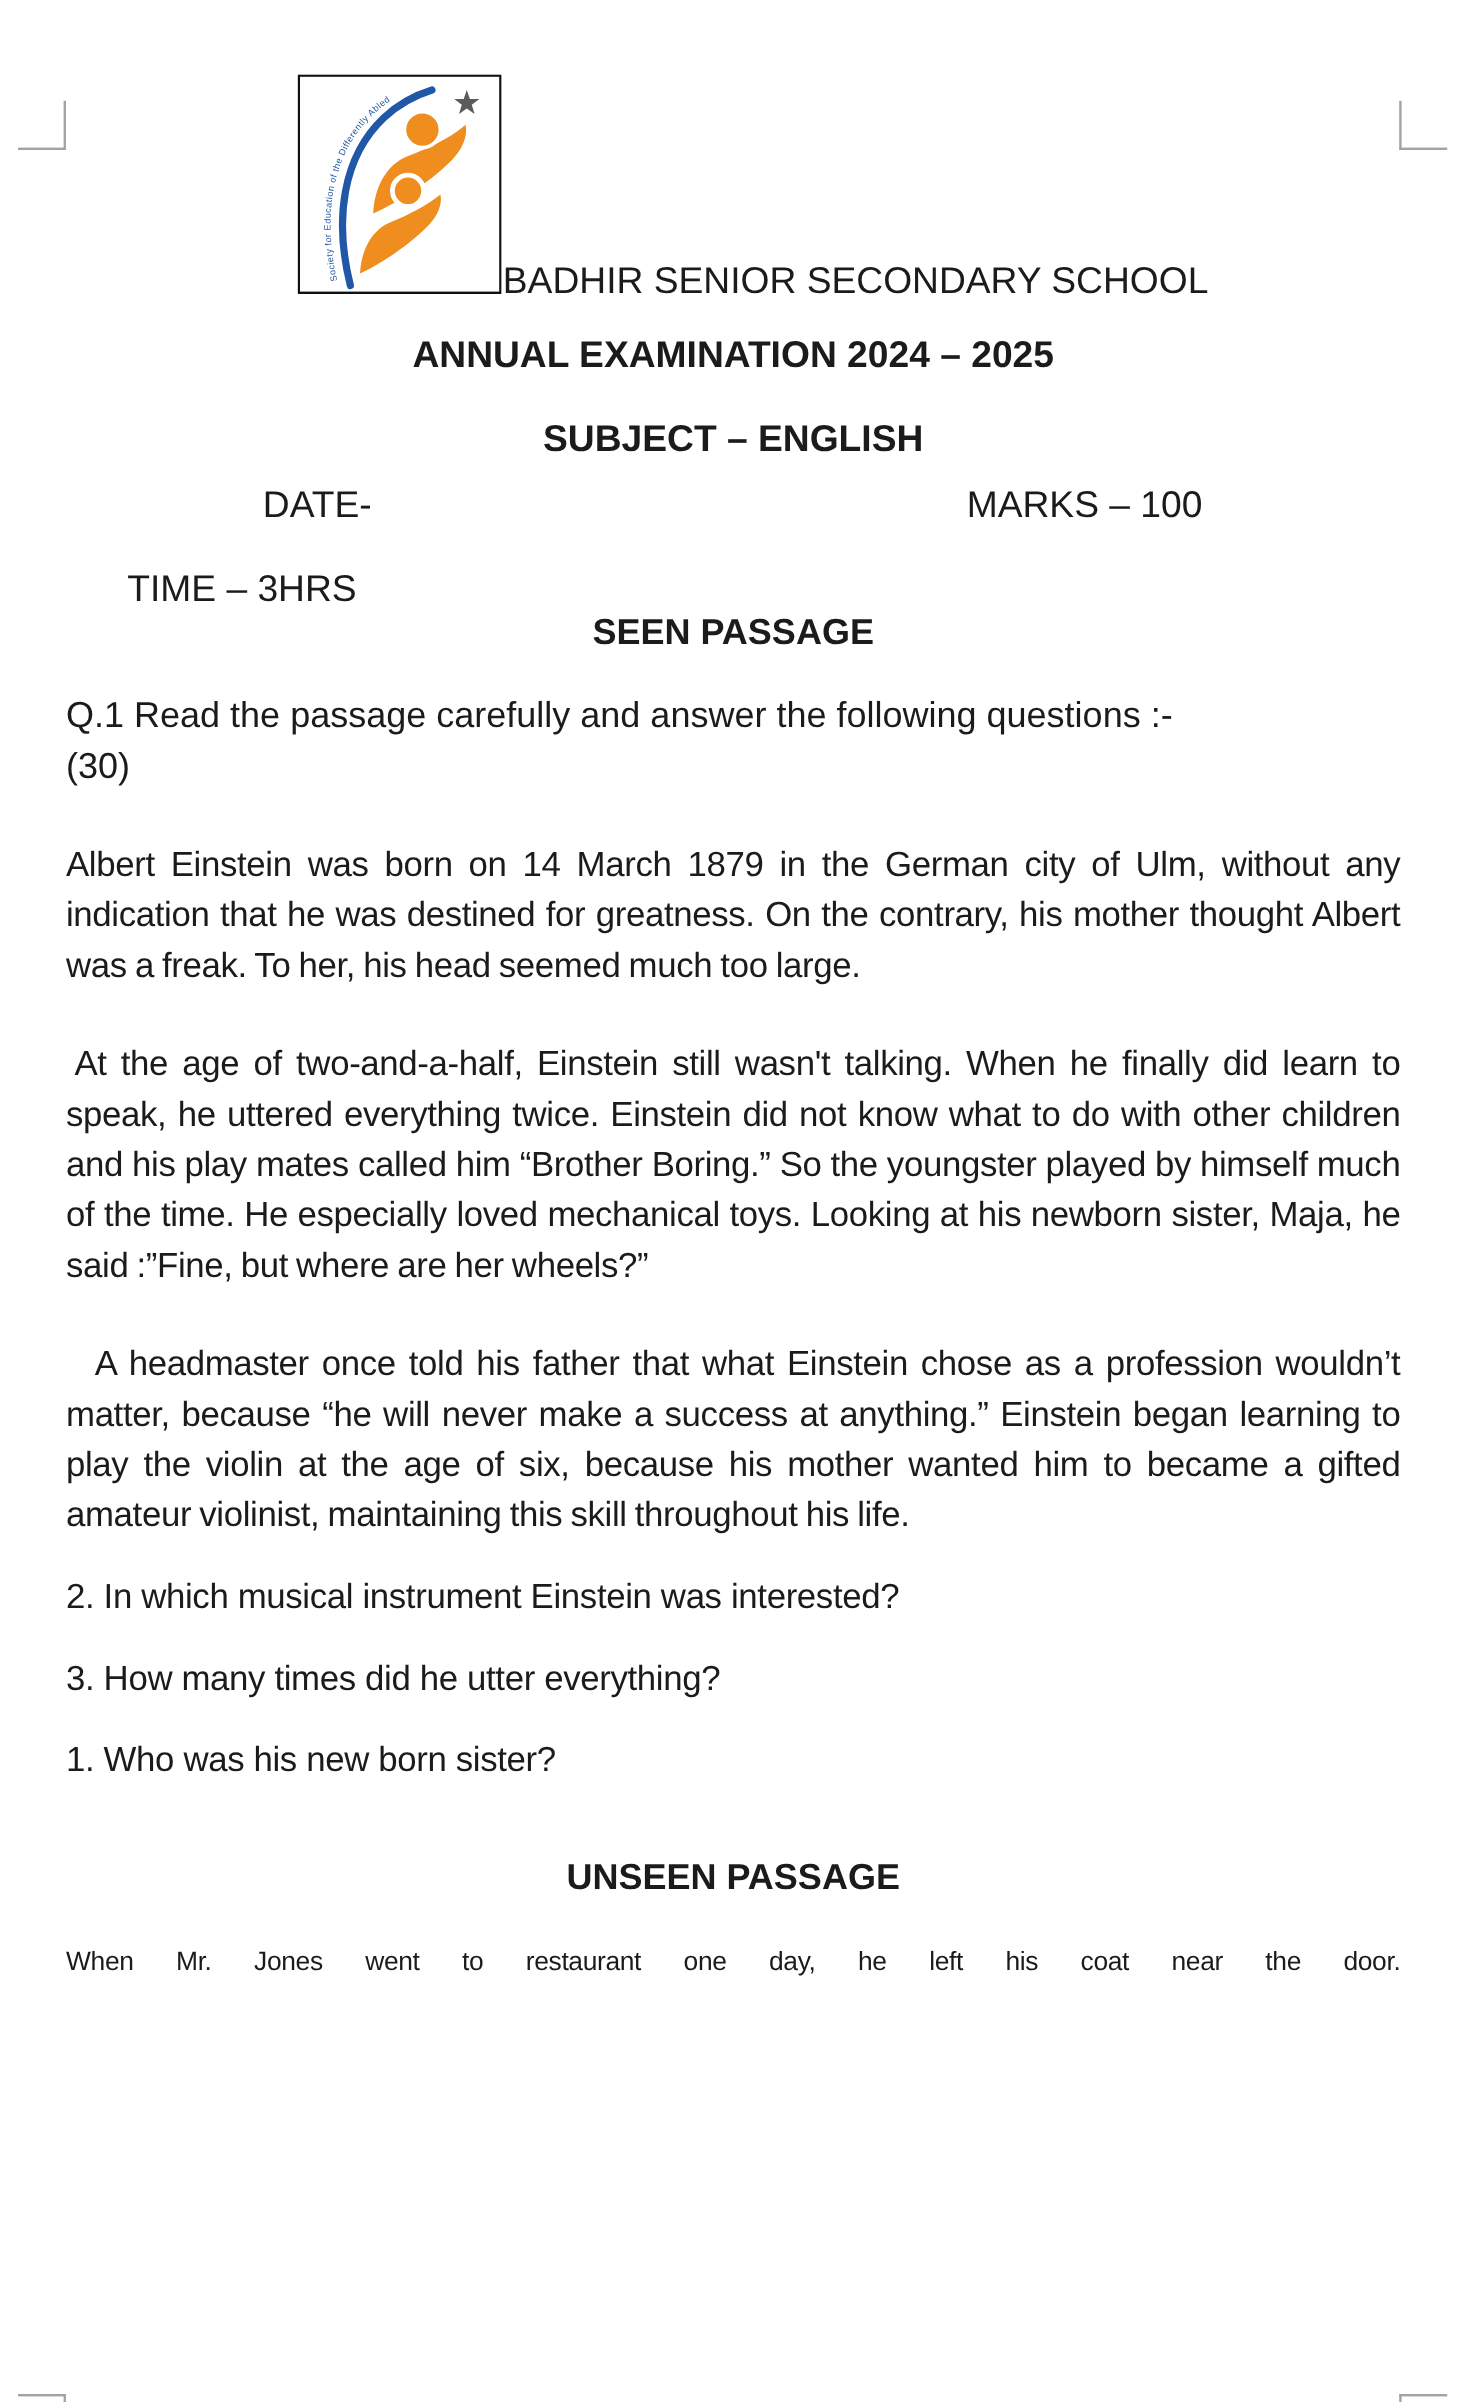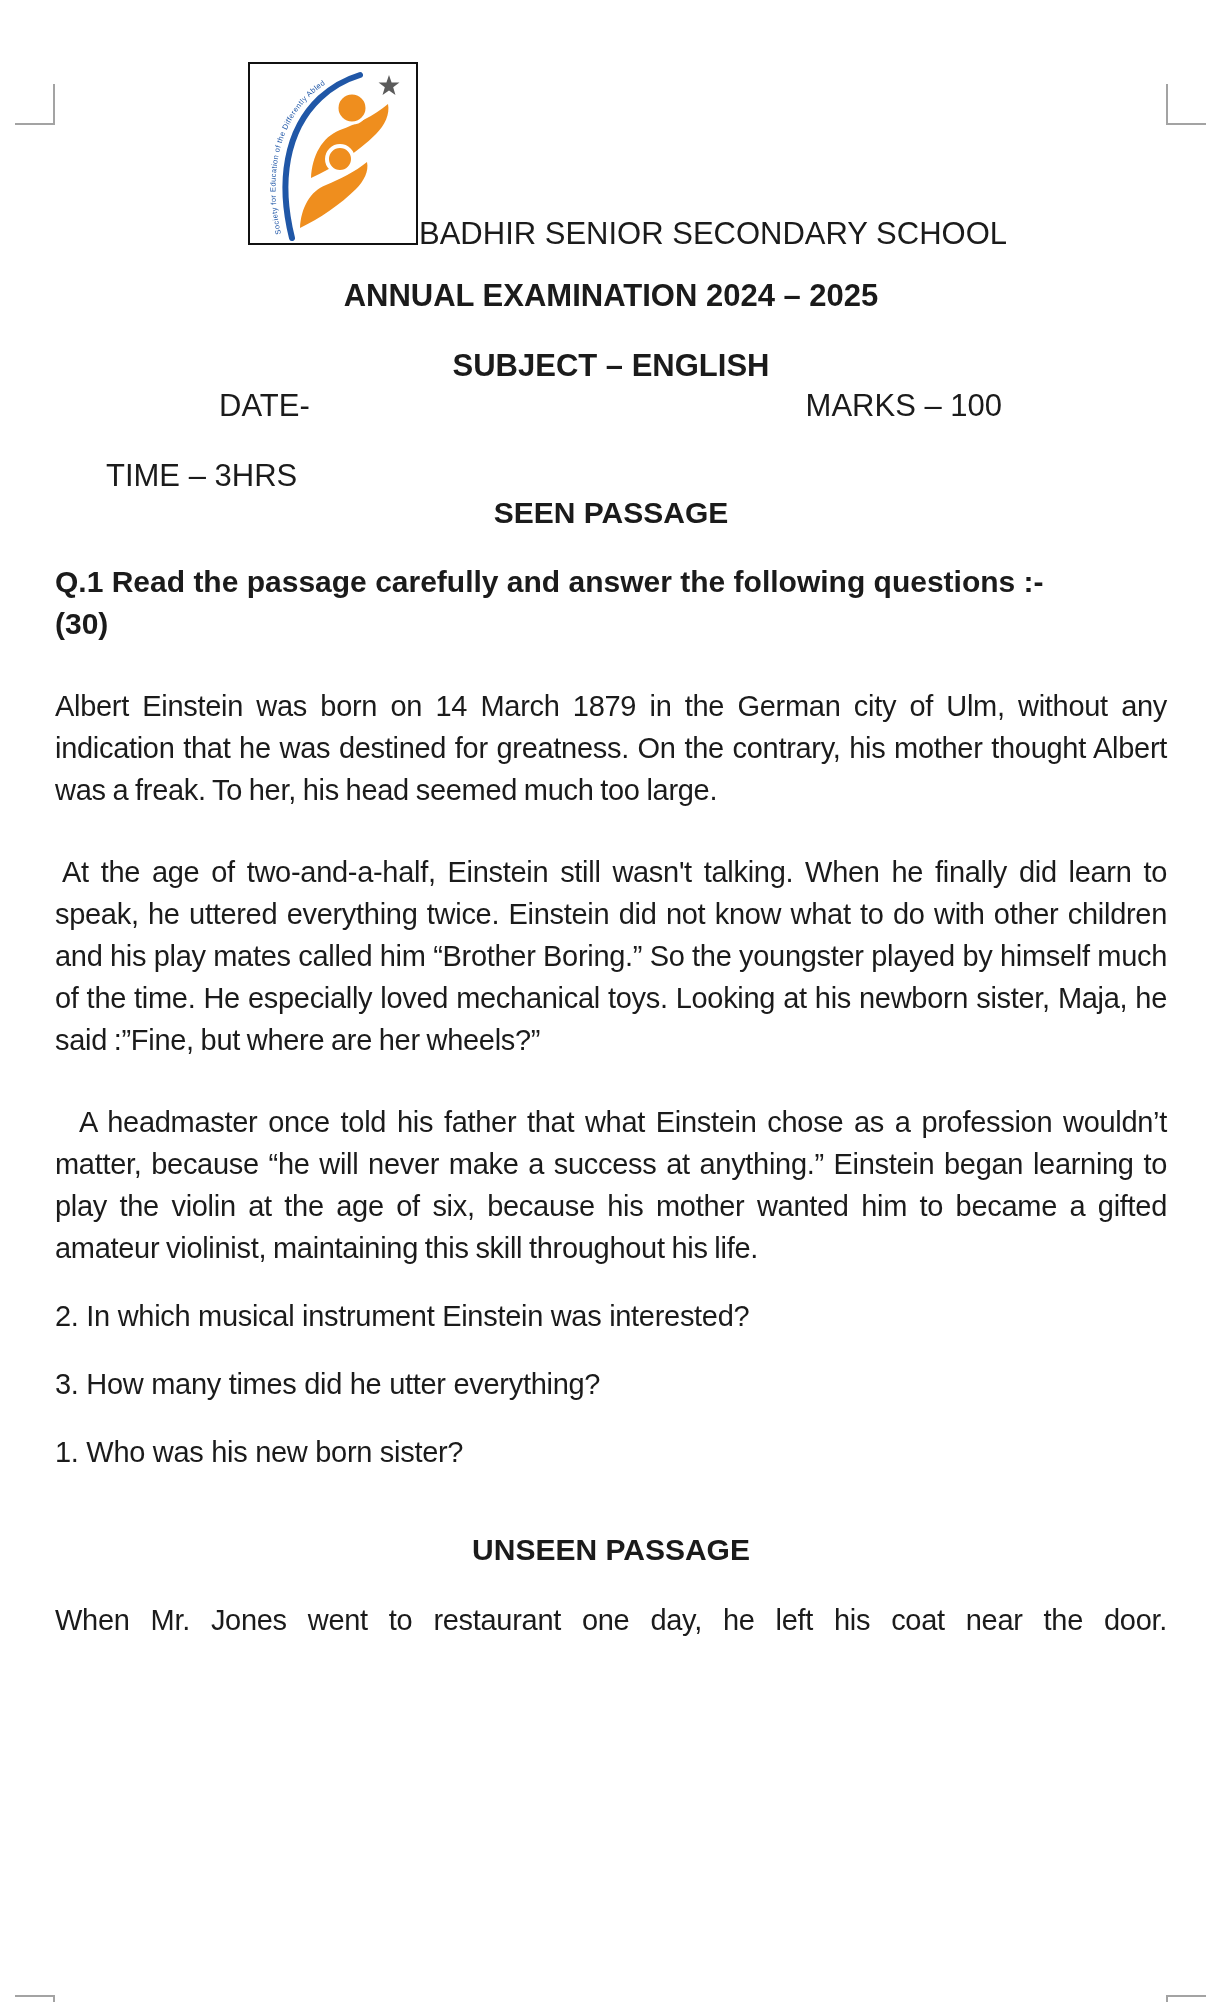--- a/index.html
+++ b/index.html
@@ -18,41 +18,41 @@
 
   .content { padding: 0 53px 0 55px; }
 
   .masthead { margin-top: 62px; padding-left: 193px; display: flex; align-items: flex-end; }
   .logo-box { width: 170px; height: 183px; flex: 0 0 auto; }
   .school-name { font-size: 31px; font-weight: 400; line-height: 38px; margin: 0 0 -8px 1px; white-space: nowrap; }
 
   .hline { font-size: 31px; line-height: 37px; text-align: center; margin-top: 32px; font-weight: 700; }
   .hline-subject { margin-top: 33px; }
 
-  .meta-row { margin-top: 3px; font-size: 31px; line-height: 37px; display: flex; justify-content: space-between; }
+  .meta-row { margin-top: 18px; font-size: 31px; line-height: 37px; display: flex; justify-content: space-between; }
   .meta-date  { margin-left: 164px; }
   .meta-marks { margin-right: 165px; }
   .time-line { margin-top: 33px; margin-left: 51px; font-size: 31px; line-height: 37px; }
 
   .section-title { text-align: center; font-size: 30px; font-weight: 700; line-height: 37px; }
 
-  .qhead { margin-top: 30px; font-size: 30px; font-weight: 700; line-height: 42px; }
+  .qhead { margin-top: 30px; font-size: 30px; font-weight: 400; line-height: 42px; }
   .qhead .block { display: block; }
 
   .para { margin-top: 40px; font-size: 29px; line-height: 42px; text-align: justify;
           letter-spacing: -0.3px; word-spacing: -1px; }
   .indent-sm { text-indent: 7px; }
   .indent-md { text-indent: 24px; }
 
   .question { font-size: 29px; line-height: 42px; letter-spacing: -0.3px; margin-top: 26px; }
   .question-first { margin-top: 36px; text-indent: 11px; }
 
   .unseen-title { margin-top: 58px; }
 
-  .lastline { margin-top: 31px; font-size: 29px; line-height: 42px; letter-spacing: -0.3px;
+  .lastline { margin-top: 31px; font-size: 22px; line-height: 42px; letter-spacing: -0.3px;
               text-align: justify; text-align-last: justify; }
 </style>
 </head>
 <body>
 
 <div class="page">
 
   <div class="corner corner-tl"></div>
   <div class="corner corner-tr"></div>
   <div class="corner corner-bl"></div>

